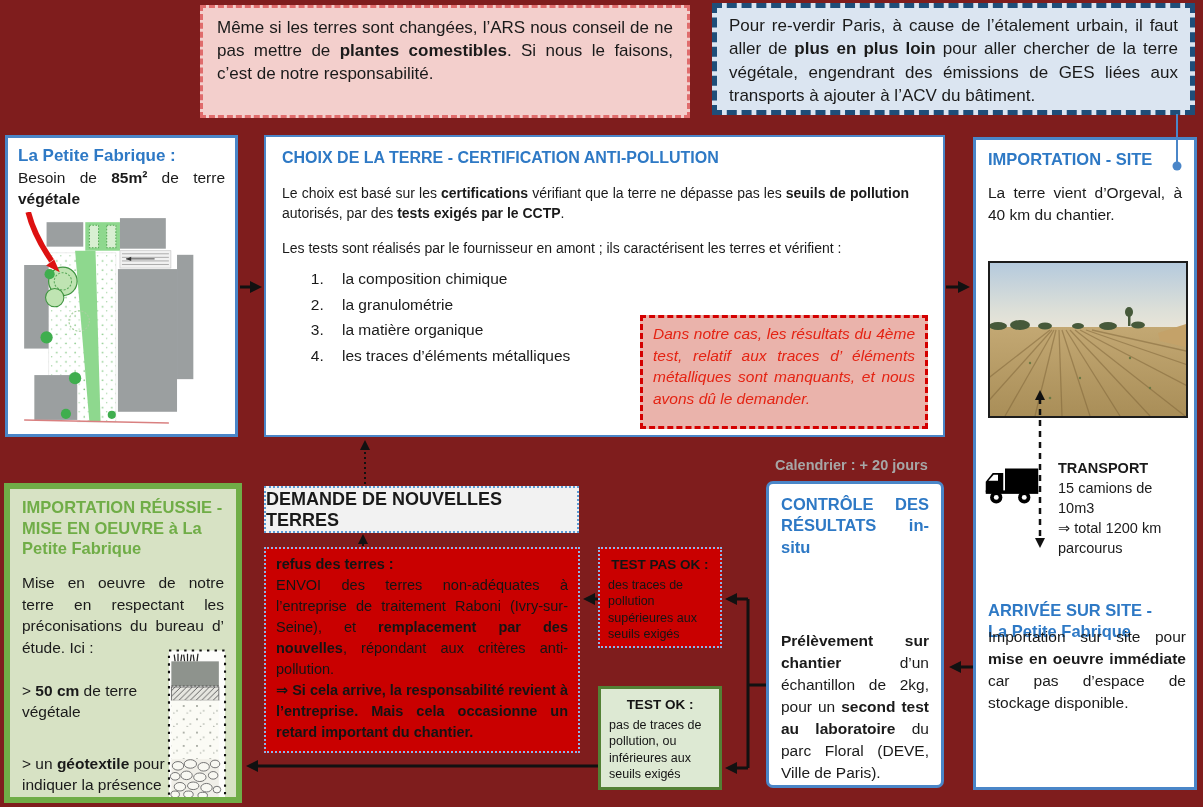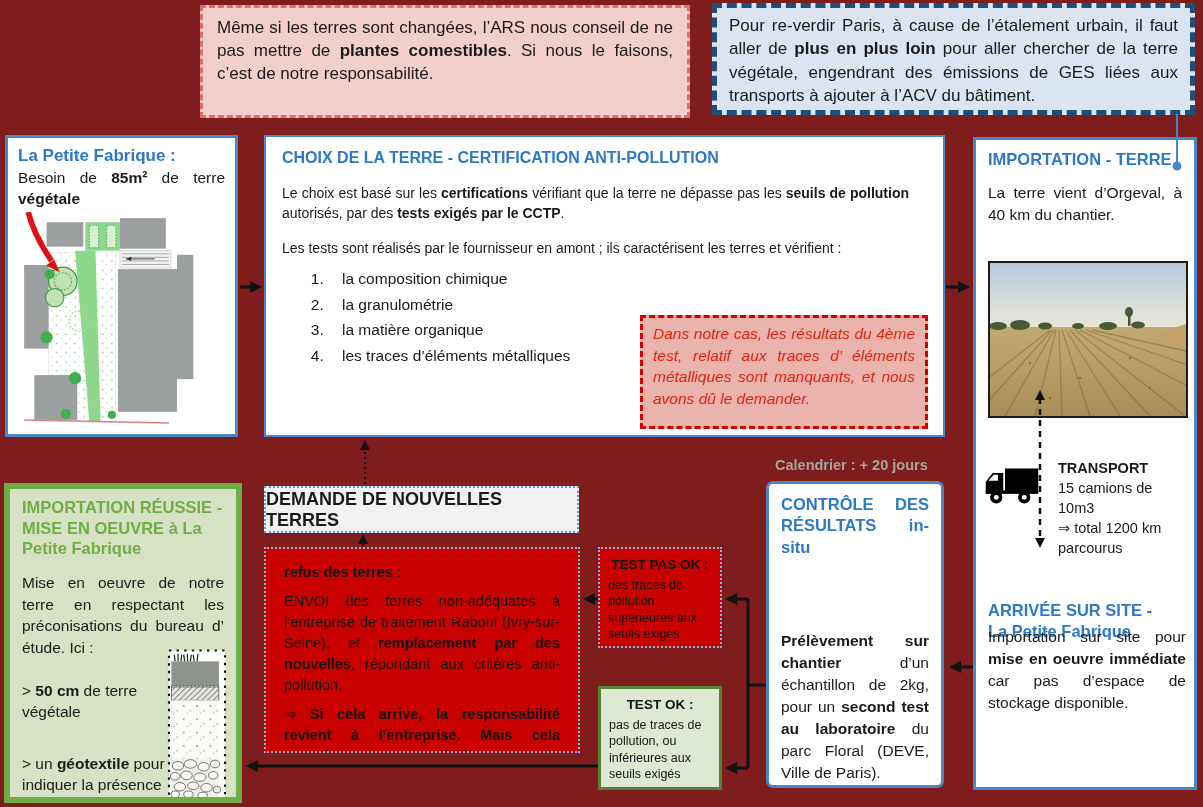--- a/index.html
+++ b/index.html
@@ -46,21 +46,21 @@
   .controle-box{left:766px;top:481px;width:178px;height:307px;padding:10px 12px;border-radius:7px;}
   .controle-box .ttl{font-size:16.5px;line-height:1.3;margin:0;text-align:justify;}
   .controle-box .bdy{font-size:15.5px;line-height:1.42;margin:72px 0 0 0;}
 
   .demande-box{left:264px;top:486px;width:315px;height:47px;background:#f2f2f2;
       border:2px dotted #5b9bd5;display:flex;align-items:flex-end;justify-content:center;
       font-weight:bold;font-size:18px;}
 
   .redbox{background:#c90000;border:2px dotted #8ab4e8;color:#141414;}
   .refus-box{left:264px;top:547px;width:316px;height:206px;padding:5px 10px;font-size:14.5px;line-height:1.45;}
-  .refus-box p{margin:8px;}
+  .refus-box p{margin:0;}
   .test-box{width:124px;height:101px;padding:5px 8px;font-size:12.5px;line-height:1.32;}
   .test-box .ttl{font-weight:bold;font-size:13.5px;text-align:center;margin:2px 0 3px 0;}
   .test-pas-ok{left:598px;top:547px;}
   .test-ok{left:598px;top:686px;height:104px;background:#dde9d3;border:3px solid #538135;color:#141414;}
 
   .success-box{left:4px;top:483px;width:238px;height:320px;background:#d7e2c4;
       border:6px solid #70ad47;padding:8px 12px;position:absolute;}
   .success-box .ttl{color:#70ad47;font-weight:bold;font-size:16.5px;line-height:1.25;margin:0;}
   .success-box .p1{font-size:15.5px;line-height:1.4;margin:13px 0 0 0;}
   .success-box .item{font-size:15.5px;line-height:1.35;width:148px;}
@@ -139,21 +139,21 @@
     <ol>
       <li>la composition chimique</li>
       <li>la granulométrie</li>
       <li>la matière organique</li>
       <li>les traces d’éléments métalliques</li>
     </ol>
     <div class="missing-note just">Dans notre cas, les résultats du 4ème test, relatif aux traces d’ éléments métalliques sont manquants, et nous avons dû le demander.</div>
   </div>
 
   <div class="box bluebox right-col" style="position:absolute;">
-    <p class="ttl t-blue">IMPORTATION - TERRE</p>
+    <p class="ttl t-blue">IMPORTATION - SITE</p>
     <p class="bdy just">La terre vient d’Orgeval, à 40 km du chantier.</p>
 
     <svg class="photo" viewBox="0 0 196 153" preserveAspectRatio="none">
       <defs>
         <linearGradient id="sky" x1="0" y1="0" x2="0" y2="1">
           <stop offset="0" stop-color="#b5cadd"></stop>
             <stop offset="0.7" stop-color="#dcdfd8"></stop>
             <stop offset="1" stop-color="#e9e5d8"></stop>
         </linearGradient>
         <linearGradient id="soilg" x1="0" y1="0" x2="0" y2="1">

